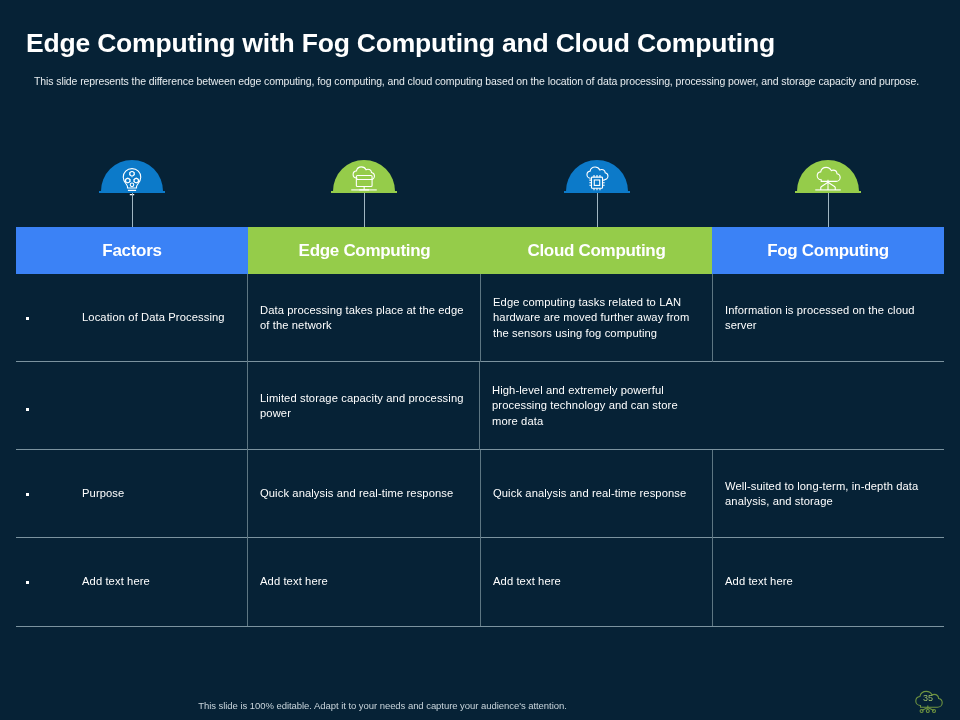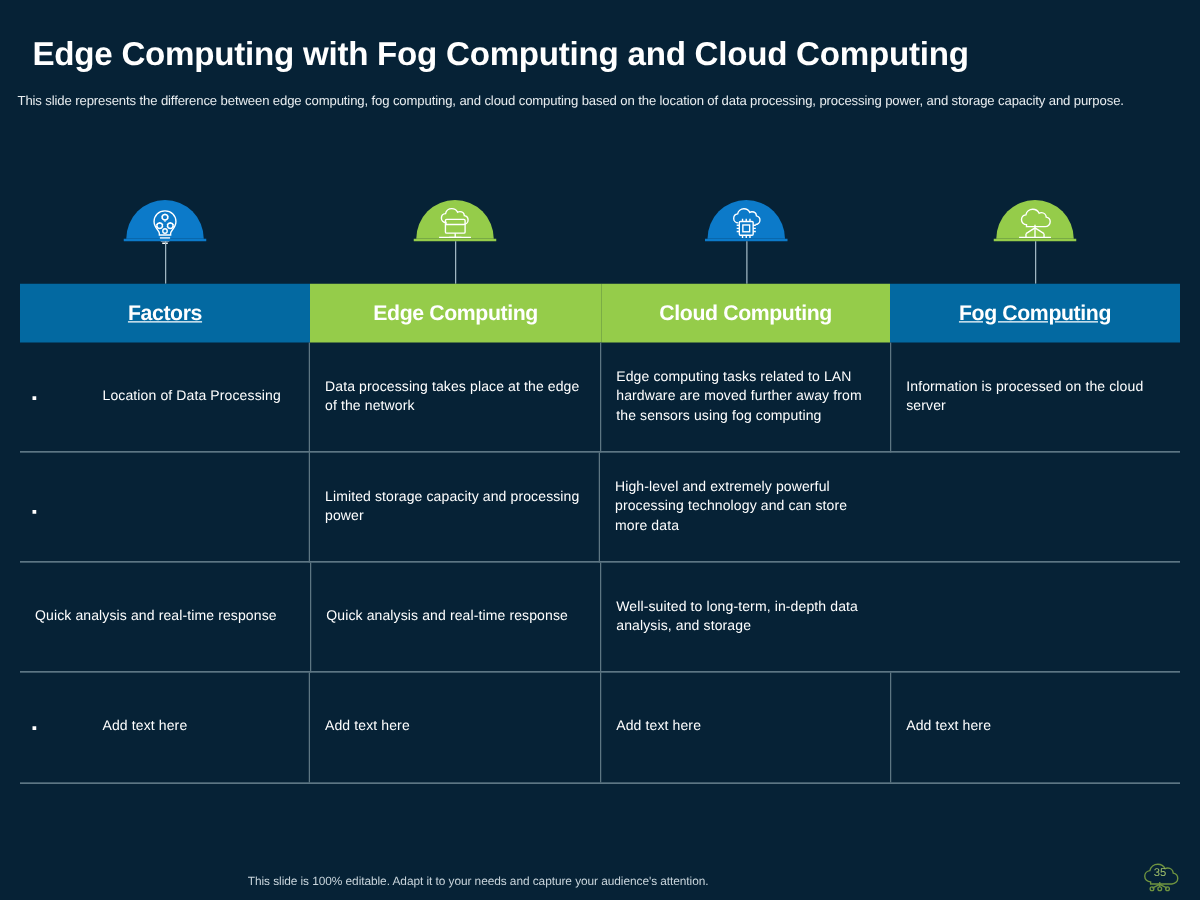--- a/index.html
+++ b/index.html
@@ -24,21 +24,21 @@
     top: 28px;
     font-size: 26.5px;
     font-weight: bold;
     letter-spacing: -0.2px;
     color: #ffffff;
     white-space: nowrap;
   }
 
   .slide-subtitle {
     position: absolute;
-    left: 14px;
+    left: 34px;
     top: 74px;
     width: 890px;
     font-size: 10.5px;
     line-height: 15px;
     color: #e7ecef;
     letter-spacing: -0.1px;
   }
 
   
   .icon-row {
@@ -114,21 +114,21 @@
     display: flex;
     align-items: center;
     justify-content: center;
     font-size: 17px;
     font-weight: bold;
     letter-spacing: -0.3px;
     color: #ffffff;
     height: 47px;
   }
 
-  .th-blue  { background: #0369a1; text-decoration: underline; }
+  .th-blue  { background: #3b82f6; }
   .th-green { background: #95cc4a; }
 
   .col-0 { width: 232px; flex: 0 0 232px; }
   .col-1 { width: 233px; flex: 0 0 233px; }
   .col-2 { width: 232px; flex: 0 0 232px; }
   .col-3 { width: 231px; flex: 0 0 231px; }
 
   .tbody { border-bottom: 1.5px solid #7b939f; }
 
   .tr {
@@ -312,20 +312,26 @@
       <div class="td td-sep td-factor col-0">
         <span class="bullet-wrap">
           <span class="bullet"></span>
         </span>
       </div>
       <div class="td td-sep col-2">Limited  storage  capacity and processing  power</div>
       <div class="td        col-3">High-level  and extremely  powerful processing technology and can store more  data</div>
     </div>
 
     <div class="tr">
+      <div class="td td-sep td-factor col-0">
+        <span class="bullet-wrap">
+          <span class="bullet"></span>
+          <span class="factor-text">Purpose</span>
+        </span>
+      </div>
       <div class="td td-sep col-1">Quick analysis and  real-time response</div>
       <div class="td td-sep col-2">Quick analysis and  real-time response</div>
       <div class="td        col-3">Well-suited to long-term,  in-depth data analysis, and storage</div>
     </div>
 
     <div class="tr">
       <div class="td td-sep td-factor col-0">
         <span class="bullet-wrap">
           <span class="bullet"></span>
           <span class="factor-text">Add text here</span>

